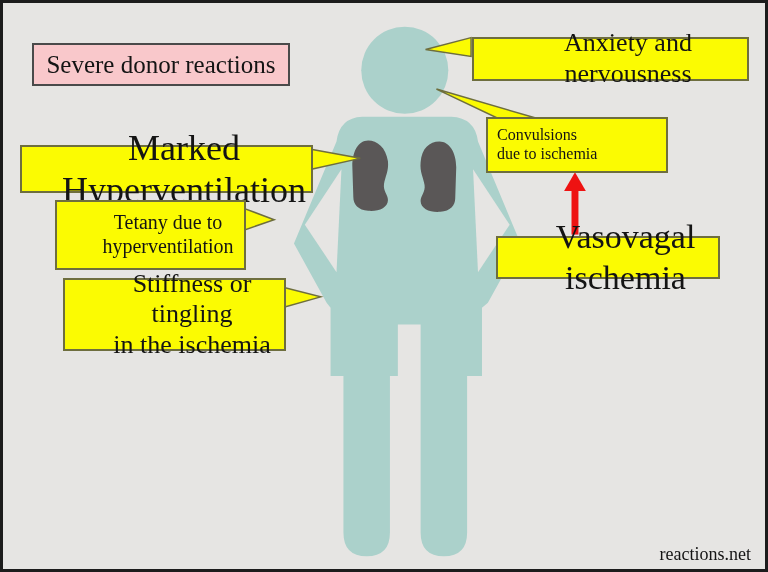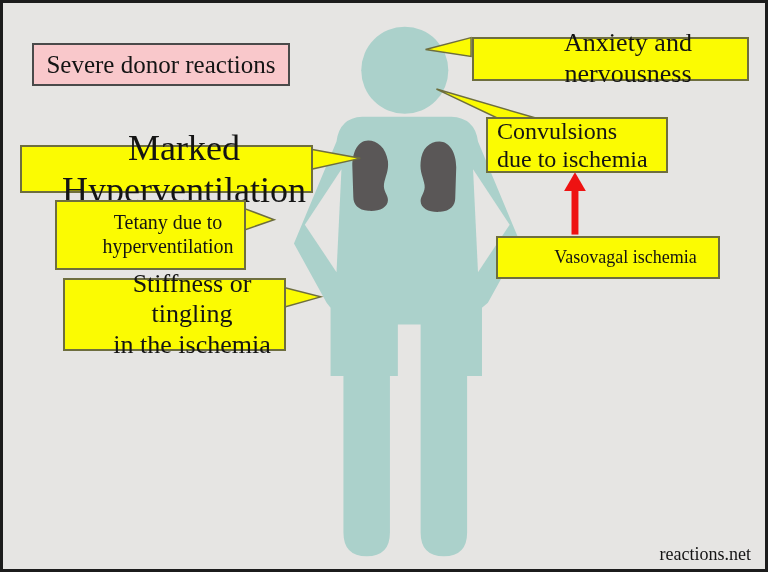--- a/index.html
+++ b/index.html
@@ -86,28 +86,28 @@
     <div>
       <div>Stiffness or tingling</div>
       <div>in the ischemia</div>
     </div>
   </div>
 
   <div class="callout" style="left:469px;top:34px;width:277px;height:44px;font-size:26px;">
     <span>Anxiety and nervousness</span>
   </div>
 
-  <div class="callout" style="left:483px;top:114px;width:182px;height:56px;font-size:24px;justify-content:flex-start;text-align:left;padding-left:9px;">
+  <div class="callout" style="left:483px;top:114px;width:182px;height:56px;font-size:16px;justify-content:flex-start;text-align:left;padding-left:9px;">
     <div>
       <div>Convulsions</div>
       <div>due to ischemia</div>
     </div>
   </div>
 
-  <div class="callout" style="left:493px;top:233px;width:224px;height:43px;font-size:18px;">
+  <div class="callout" style="left:493px;top:233px;width:224px;height:43px;font-size:34px;">
     <span>Vasovagal ischemia</span>
   </div>
 
   <div class="watermark">
     <span>reactions.net</span>
   </div>
 
 </div>
 
 </body></html>

